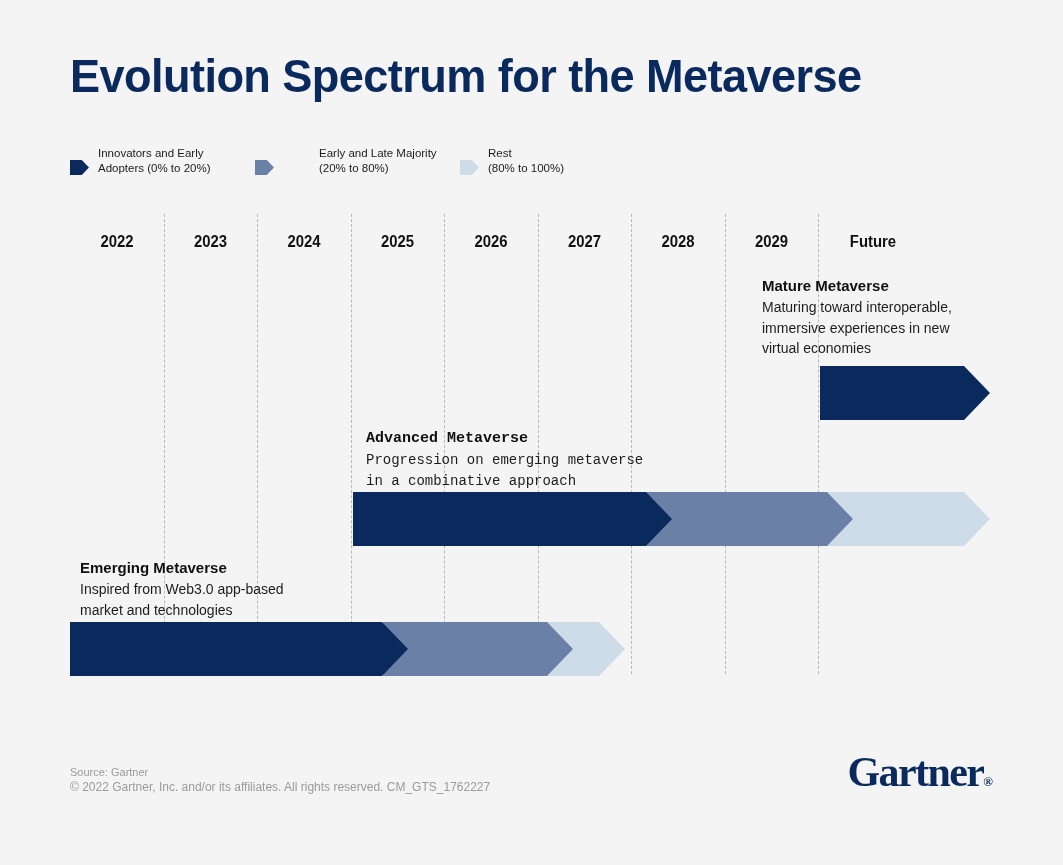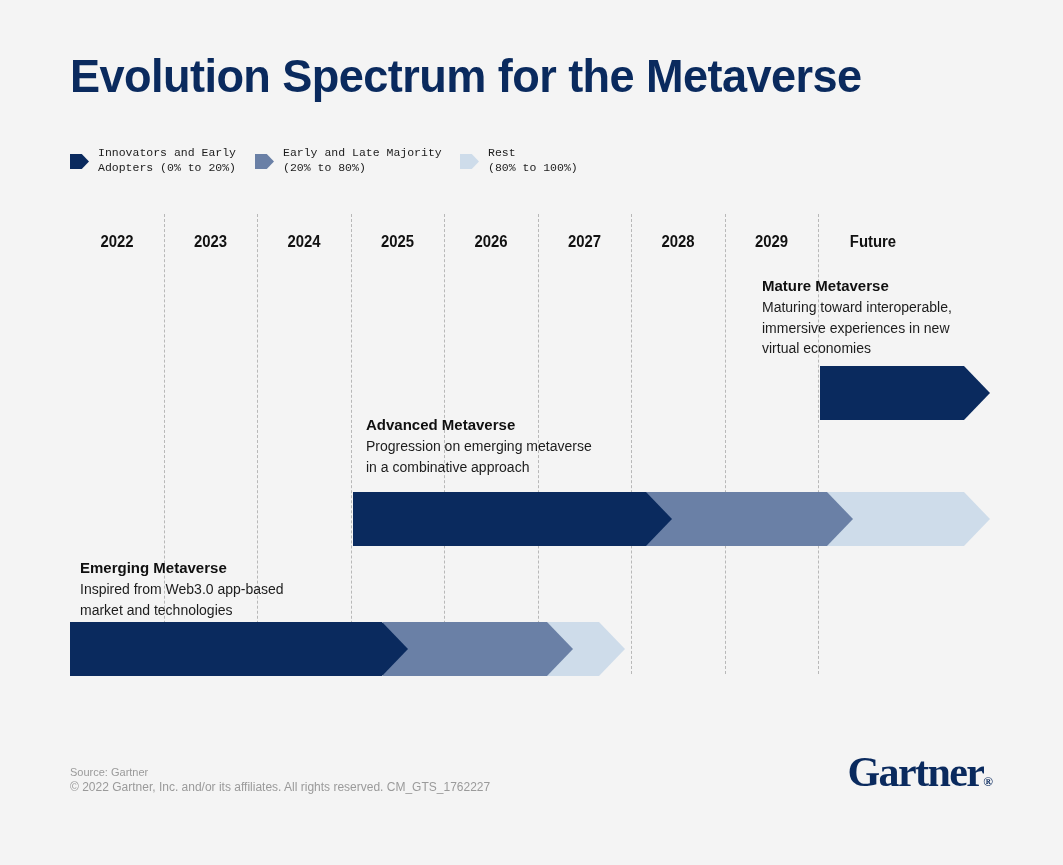--- a/index.html
+++ b/index.html
@@ -38,40 +38,39 @@
   
   .legend {
     position: absolute;
     left: 70px;
     top: 146px;
     display: flex;
     align-items: flex-start;
   }
   .legend-item {
     display: flex;
-    align-items: center;
+    align-items: flex-end;
     margin-right: 30px;
-    font-family: Liberation Mono, monospace;
   }
   .legend-swatch {
     width: 19px;
     height: 15px;
     margin-top: 2px;
     margin-right: 9px;
     flex: none;
     clip-path: polygon(0 0, 62% 0, 100% 50%, 62% 100%, 0 100%);
   }
   .legend-label {
     font-size: 11.5px;
     line-height: 14.5px;
     color: #1c1c1c;
     white-space: pre-line;
   }
   .legend-item:nth-child(1) { width: 185px; margin-right: 0; }
-  .legend-item:nth-child(2) { width: 205px; margin-right: 0; }
+  .legend-item:nth-child(2) { width: 205px; margin-right: 0; gap: 36px; }
 
   
   .grid {
     position: absolute;
     left: 70px;
     top: 214px;
     width: 920px;
     height: 460px;
   }
   .col-divider {
@@ -212,21 +211,21 @@
   <div class="annotation" style="left:762px;top:277px;">
     <div class="ann-title">Mature Metaverse</div>
     <div class="ann-desc">Maturing toward interoperable,
 immersive experiences in new
 virtual economies</div>
   </div>
   <div class="bar" style="left:820px;top:366px;width:170px;">
     <div class="seg chev" style="left:0;width:170px;background:#0a2a5e;"></div>
   </div>
 
-  <div class="annotation" style="left:366px;top:416px;">
+  <div class="annotation" style="left:366px;top:430px;font-family:Liberation Mono, monospace;">
     <div class="ann-title">Advanced Metaverse</div>
     <div class="ann-desc">Progression on emerging metaverse
 in a combinative approach</div>
   </div>
   <div class="bar" style="left:353px;top:492px;width:637px;">
     <div class="seg chev" style="left:472px;width:165px;background:#cedcea;"></div>
     <div class="seg chev" style="left:272px;width:228px;background:#6a80a6;"></div>
     <div class="seg chev" style="left:0;width:319px;background:#0a2a5e;"></div>
   </div>
 

